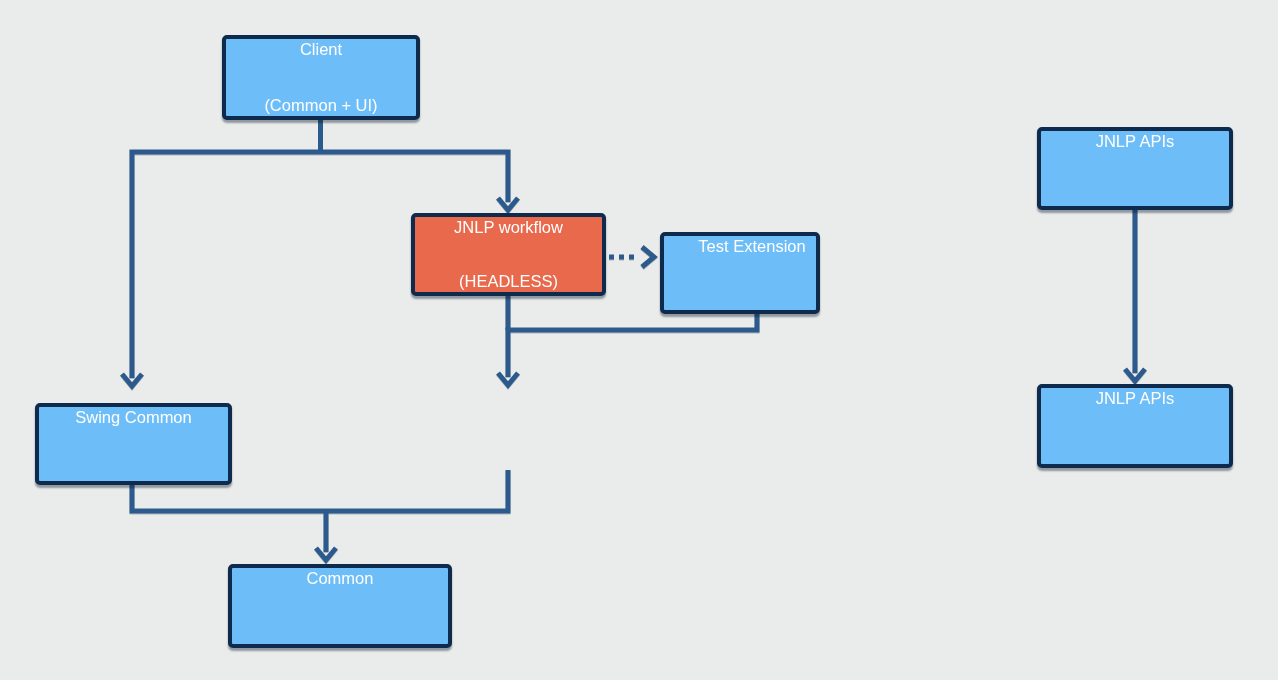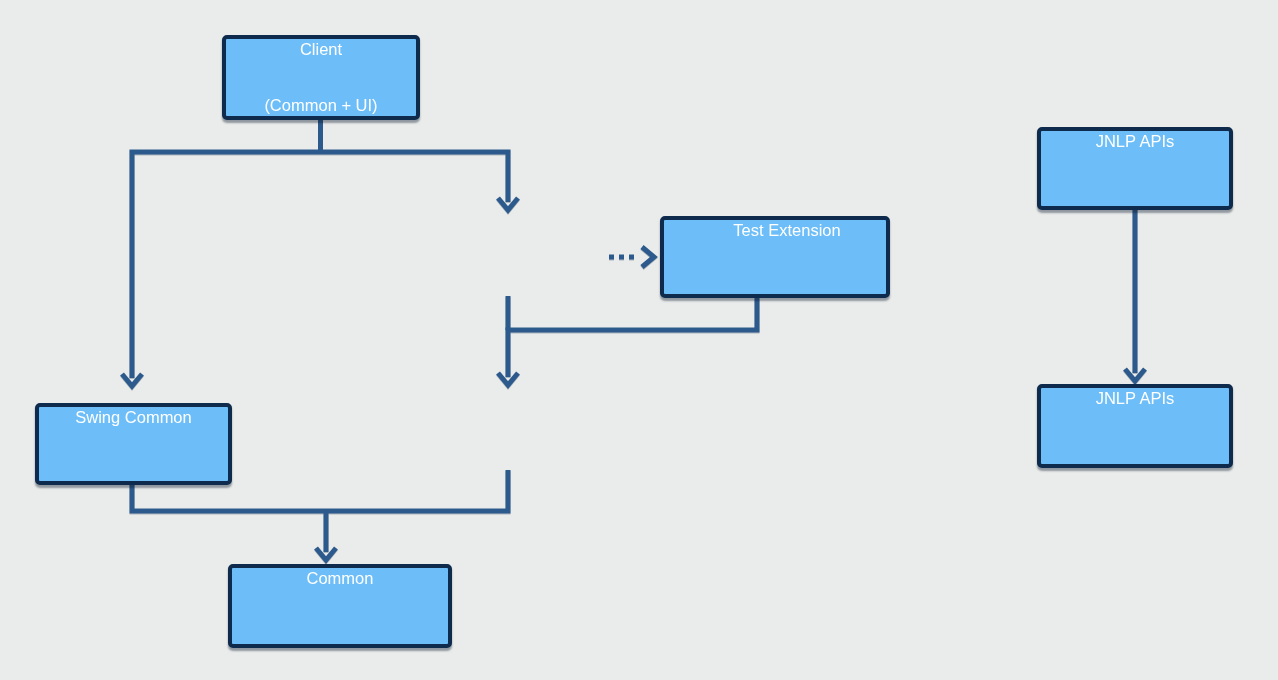--- a/index.html
+++ b/index.html
@@ -47,21 +47,21 @@
     color:var(--node-text);
     font-size:16.5px;
     line-height:1.3;
     box-shadow:0 2.5px 2px rgba(10,25,45,0.4);
   }
   .node.blue{background:var(--node-blue);}
   .node.orange{background:var(--node-orange);}
 
   #n-client       {left:222px; top:35px;  width:198px; height:85px;}
   #n-workflow     {left:411px; top:213px; width:195px; height:83px;}
-  #n-test-ext     {left:660px; top:216px; width:230px; height:82px;padding-left:24px;}
+  #n-test-ext     {left:660px; top:232px; width:160px; height:82px;padding-left:24px;}
   #n-swing-common {left:35px;  top:403px; width:197px; height:82px;}
   #n-jnlp-domain  {left:411px; top:389px; width:196px; height:82px;}
   #n-common       {left:228px; top:564px; width:224px; height:84px;}
   #n-jnlp-impl    {left:1037px;top:127px; width:196px; height:83px;}
   #n-jnlp-apis    {left:1037px;top:384px; width:196px; height:84px;}
 </style>
 </head>
 <body>
 
 <div class="canvas">
@@ -96,20 +96,24 @@
       <path d="M1135,209 L1135,373"></path>
       <path d="M1125,369 L1135,381 L1145,369"></path>
     </g>
   </svg>
 
   <div class="node blue" id="n-client">
     <span>Client</span>
     <span>(Common + UI)</span>
   </div>
 
+  <div class="node orange" id="n-workflow">
+    <span>JNLP workflow</span>
+    <span>(HEADLESS)</span>
+  </div>
 
   <div class="node blue" id="n-test-ext">
     <span>Test Extension</span>
   </div>
 
   <div class="node blue" id="n-swing-common">
     <span>Swing Common</span>
   </div>
 
 

